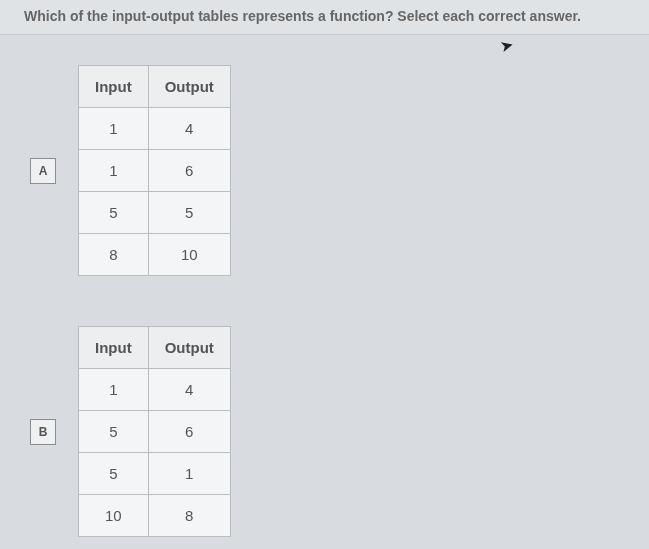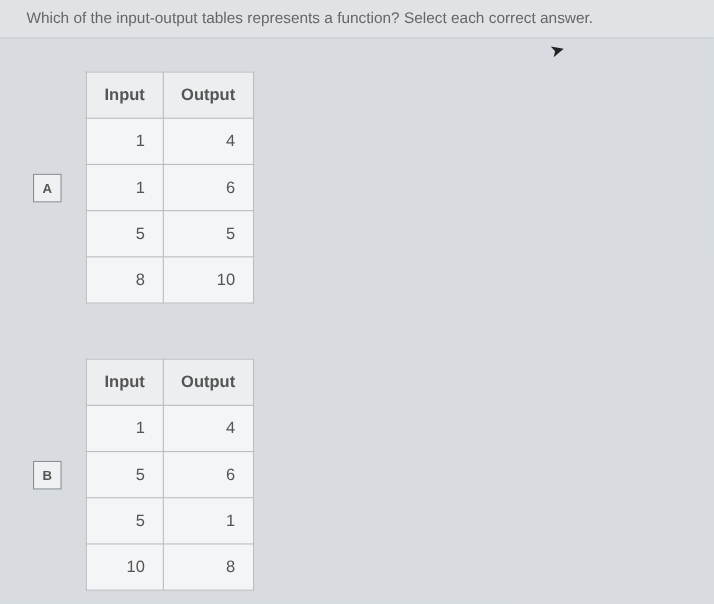--- a/index.html
+++ b/index.html
@@ -8,21 +8,21 @@
       height: 549px;
       background: #d8dce0;
       font-family: Arial, Helvetica, sans-serif;
       color: #555;
       overflow: hidden;
       position: relative;
     }
     .question-bar {
       padding: 8px 14px 10px 24px;
       font-size: 14px;
-      font-weight: 400;
+      font-weight: 700;
       color: #666;
       background: #e0e3e6;
       border-bottom: 1px solid #c8ccd0;
     }
     .content {
       padding: 30px 0 0 30px;
     }
     .option-row {
       display: flex;
       align-items: center;
@@ -42,21 +42,21 @@
       margin-right: 22px;
       flex-shrink: 0;
     }
     table.iot {
       border-collapse: collapse;
       background: #f4f5f6;
     }
     table.iot th, table.iot td {
       border: 1.5px solid #b8bdc2;
       padding: 10px 16px;
-      text-align: right;
+      text-align: center;
       font-size: 15px;
       color: #555;
       min-width: 58px;
       height: 42px;
     }
     table.iot th {
       font-weight: 600;
       background: #eceef0;
     }
     .cursor {

